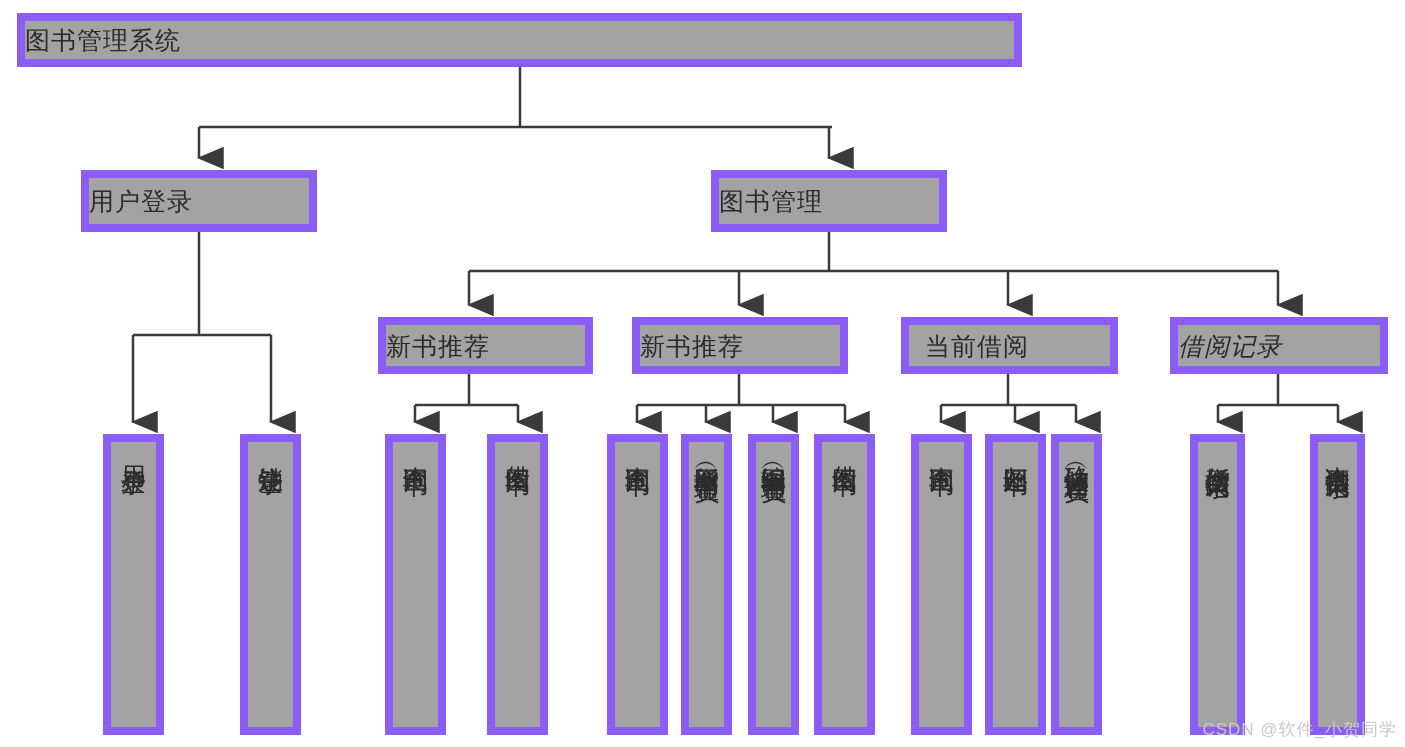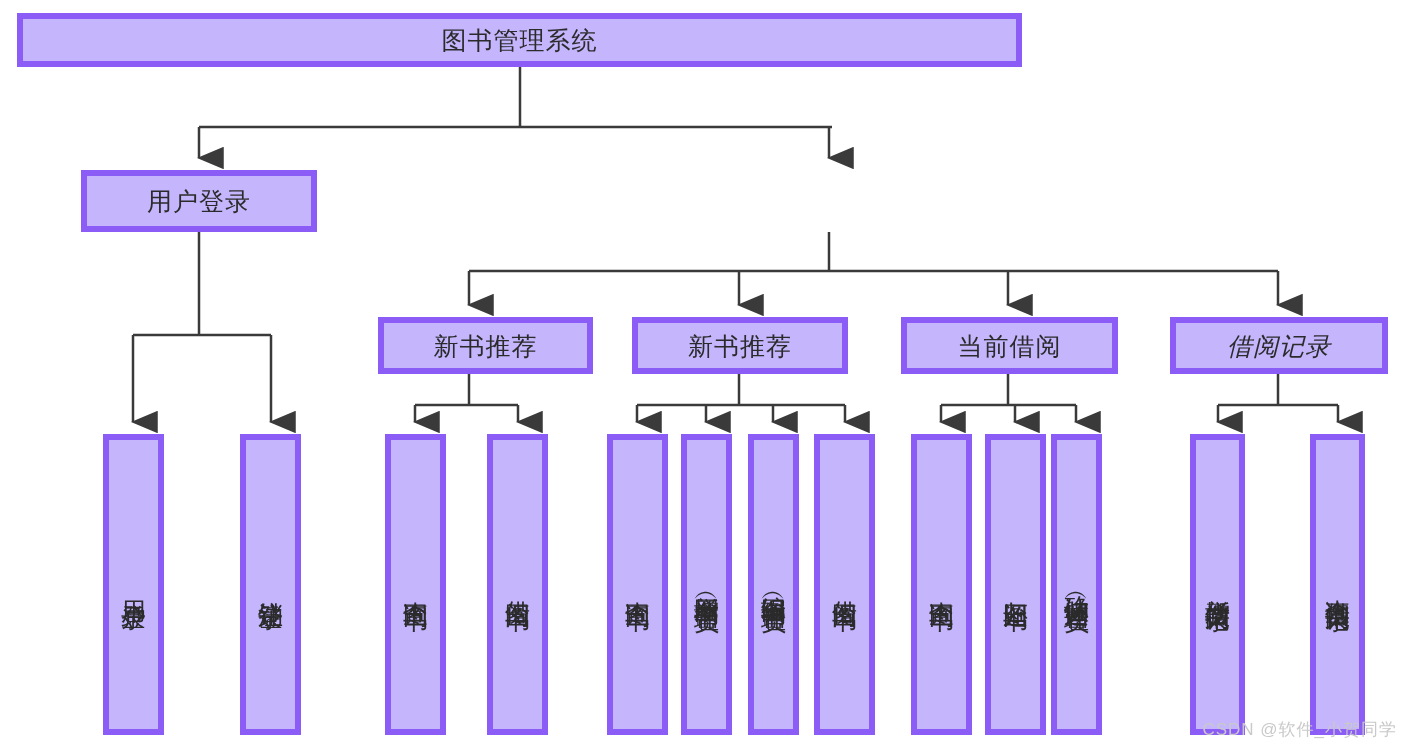--- a/index.html
+++ b/index.html
@@ -21,25 +21,24 @@
     position: absolute;
     left: 0;
     top: 0;
     width: 1405px;
     height: 747px;
     pointer-events: none;
   }
   .node {
     position: absolute;
     box-sizing: border-box;
-    border: 6px solid #8b5cf6;
-    background: #c4b5fd;
+    border: 8px solid #8b5cf6;
+    background: #a3a3a3;
     display: flex;
     align-items: center;
-    justify-content: center;
     color: #2b2b2b;
   }
   .node.horiz {
     font-size: 25px;
     letter-spacing: 1px;
     line-height: 1.2;
   }
   .node.vert {
     writing-mode: vertical-rl;
     text-orientation: upright;
@@ -122,28 +121,31 @@
     </g>
   </svg>
 
   <div class="node horiz" style="left:17px; top:13px; width:1005px; height:54px;">
     <span>图书管理系统</span>
   </div>
 
   <div class="node horiz" style="left:81px; top:170px; width:236px; height:62px;">
     <span>用户登录</span>
   </div>
+  <div class="node horiz" style="left:711px; top:170px; width:236px; height:62px;">
+    <span>图书管理</span>
+  </div>
 
   <div class="node horiz" style="left:378px; top:317px; width:215px; height:57px;">
     <span>新书推荐</span>
   </div>
   <div class="node horiz" style="left:632px; top:317px; width:216px; height:57px;">
     <span>新书推荐</span>
   </div>
-  <div class="node horiz" style="left:901px; top:317px; width:217px; height:57px;">
+  <div class="node horiz" style="left:901px; top:317px; width:217px; height:57px;padding-left:16px;">
     <span>当前借阅</span>
   </div>
   <div class="node horiz" style="left:1170px; top:317px; width:218px; height:57px;font-style:italic;">
     <span>借阅记录</span>
   </div>
 
   <div class="node vert" style="left:103px; top:434px; width:61px; height:301px;">
     <span class="vtext">用户登录</span>
   </div>
   <div class="node vert" style="left:240px; top:434px; width:61px; height:301px;">

